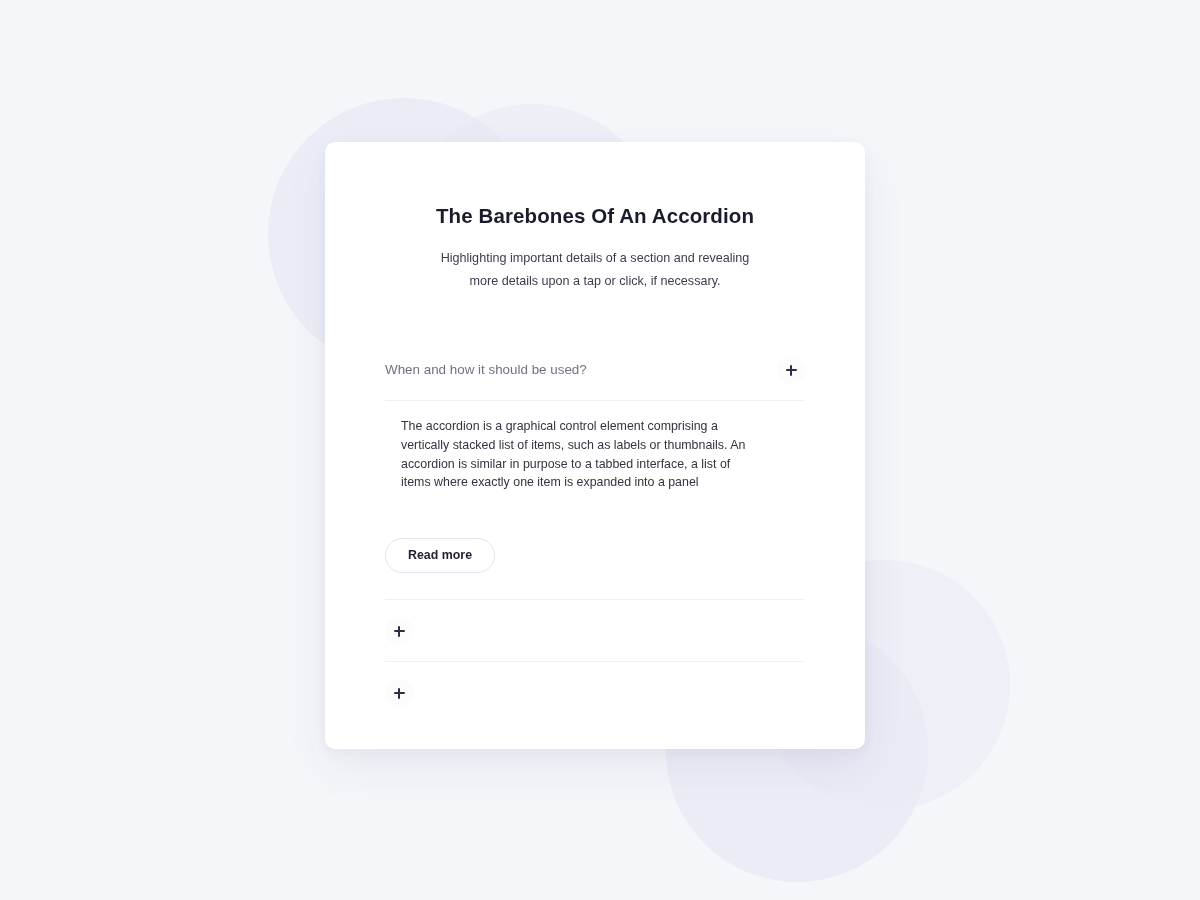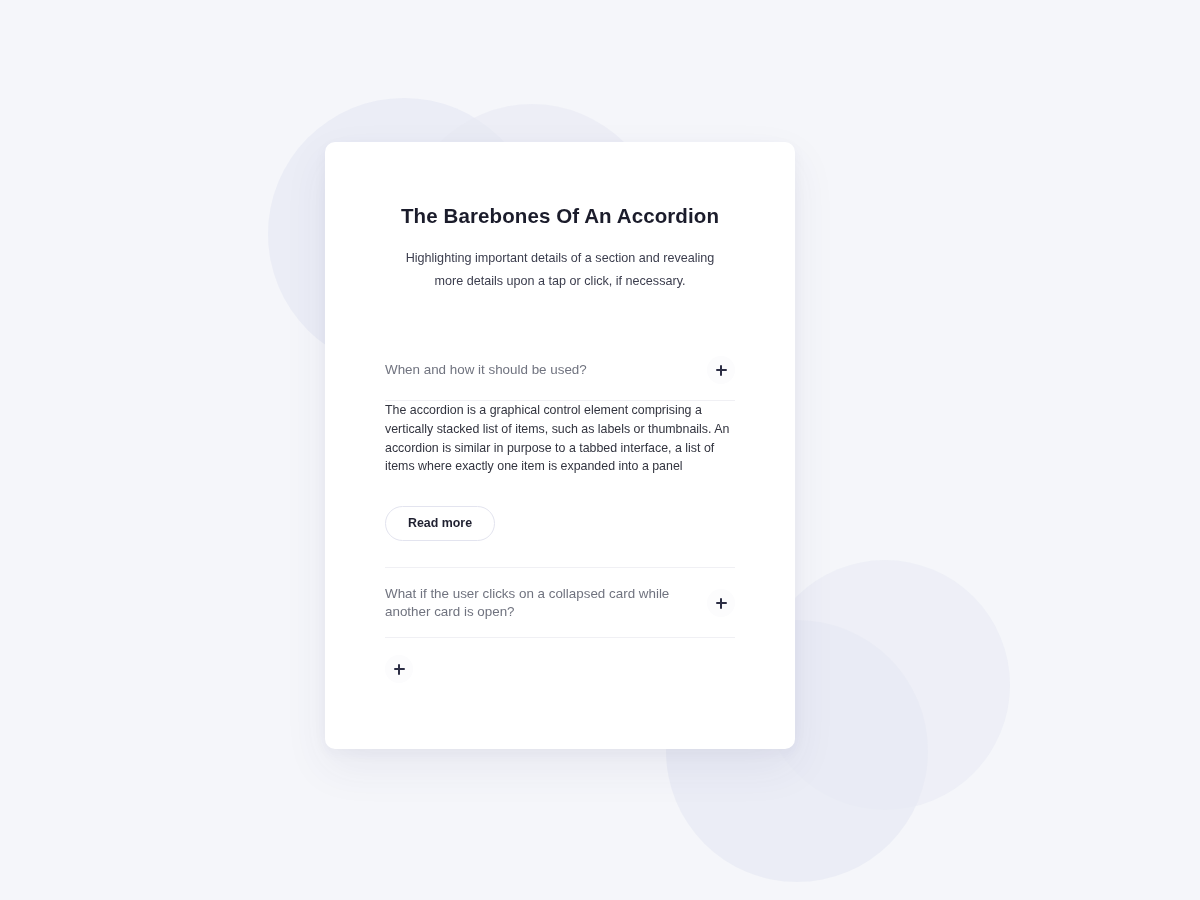--- a/index.html
+++ b/index.html
@@ -31,21 +31,21 @@
   .blob-tl-a { left: 268px; top: 98px;  width: 272px; height: 272px; }
   .blob-tl-b { left: 402px; top: 104px; width: 260px; height: 260px; opacity: .6; }
   .blob-br-a { left: 760px; top: 560px; width: 250px; height: 250px; opacity: .55; }
   .blob-br-b { left: 666px; top: 620px; width: 262px; height: 262px; opacity: .7; }
 
   
   .card {
     position: absolute;
     left: 325px;
     top: 142px;
-    width: 470px;
+    width: 540px;
     height: 607px;
     background: #ffffff;
     border-radius: 10px;
     box-shadow: 0 18px 45px rgba(58, 62, 110, 0.07),
                 0 4px 14px rgba(58, 62, 110, 0.04);
     box-sizing: border-box;
     padding: 0 60px;
   }
 
   .card-header {
@@ -115,21 +115,21 @@
     border-radius: 1px;
   }
   .acc-toggle .bar-h { width: 11px; height: 1.6px; }
   .acc-toggle .bar-v { width: 1.6px; height: 11px; }
 
   
   .acc-panel {
     padding: 0 0 26px;
   }
   .acc-body {
-    margin: 0;
+    margin: 16px;
     width: 345px;
     font-size: 12.4px;
     line-height: 18.8px;
     color: #32343f;
   }
   .read-more {
     margin-top: 30px;
     display: inline-block;
     padding: 9px 22px 10px;
     font-size: 12.4px;
@@ -173,21 +173,20 @@
 
     <div class="acc-item open">
       <div class="acc-panel">
         <p class="acc-body">The accordion is a graphical control element comprising a vertically stacked list of items, such as labels or thumbnails. An accordion is similar in purpose to a tabbed interface, a list of items where exactly one item is expanded into a panel</p>
         <button class="read-more">Read more</button>
       </div>
     </div>
 
     <div class="acc-item">
       <div class="acc-head">
-        <span class="acc-title">What if the user clicks on a collapsed card while another card is open?</span>
         <span class="acc-toggle">
           <span class="bar bar-h"></span>
           <span class="bar bar-v"></span>
         </span>
       </div>
     </div>
 
     <div class="acc-item last">
       <div class="acc-head">
         <span class="acc-toggle">

